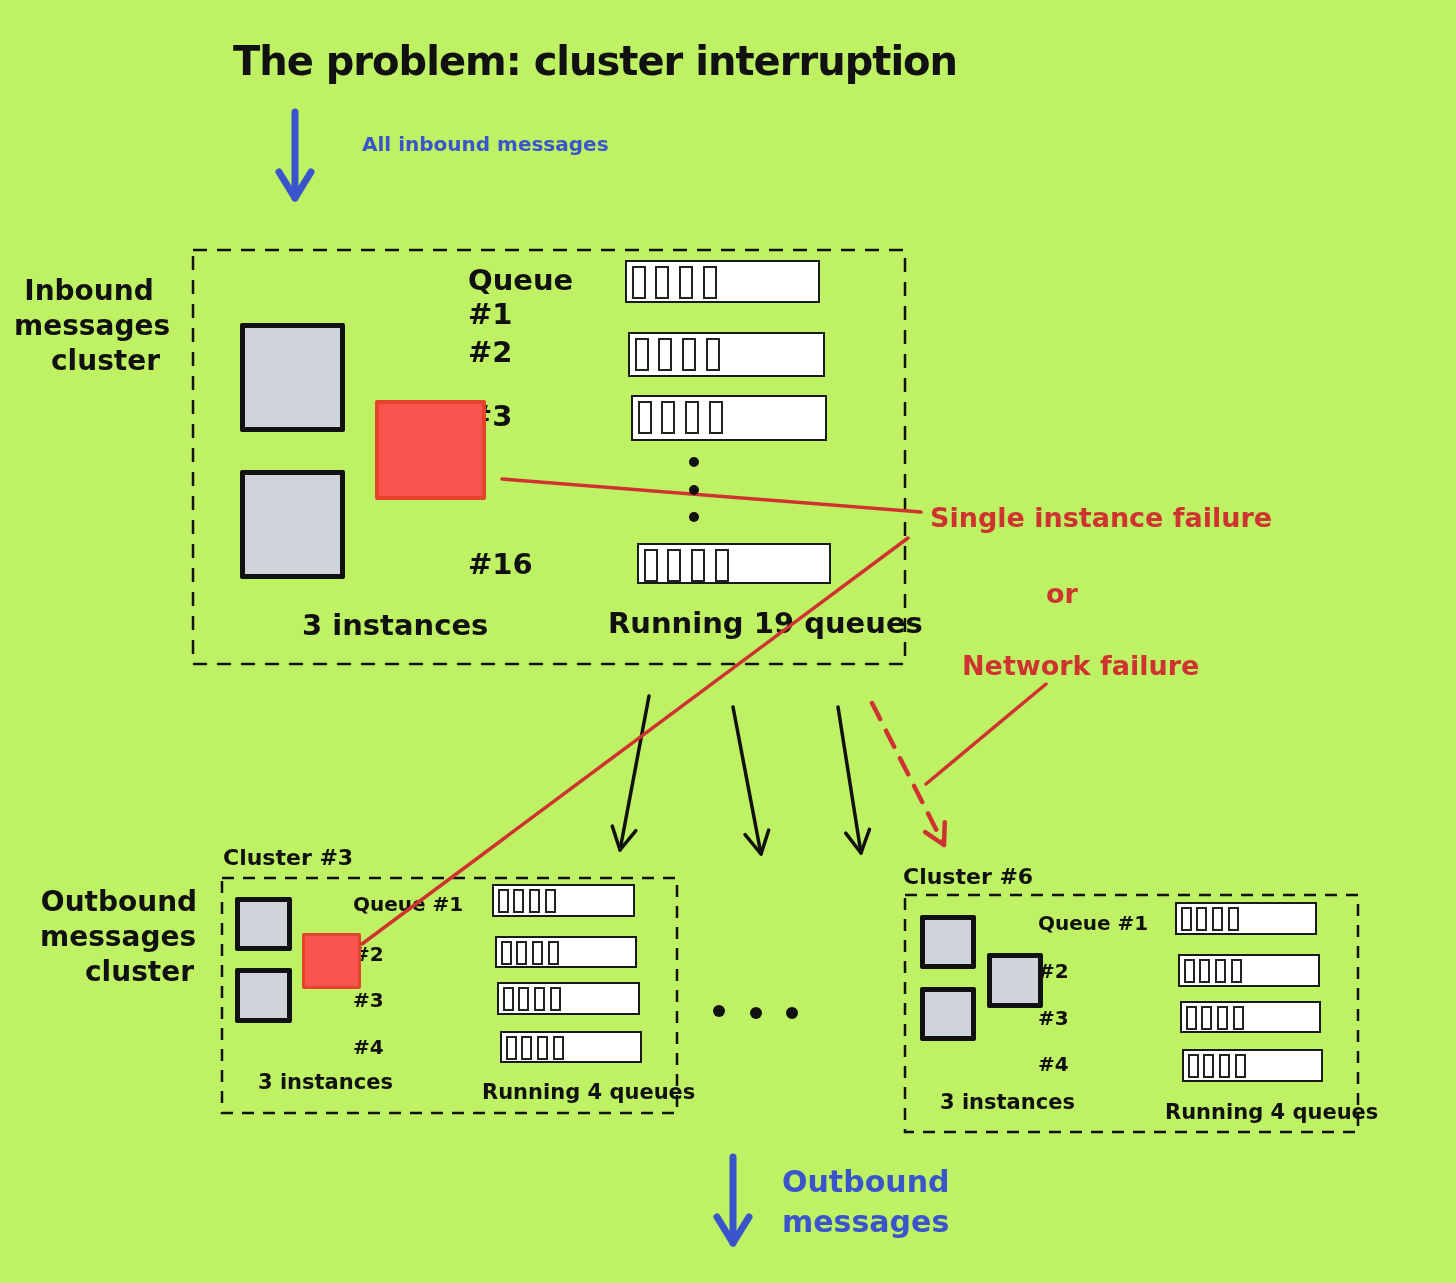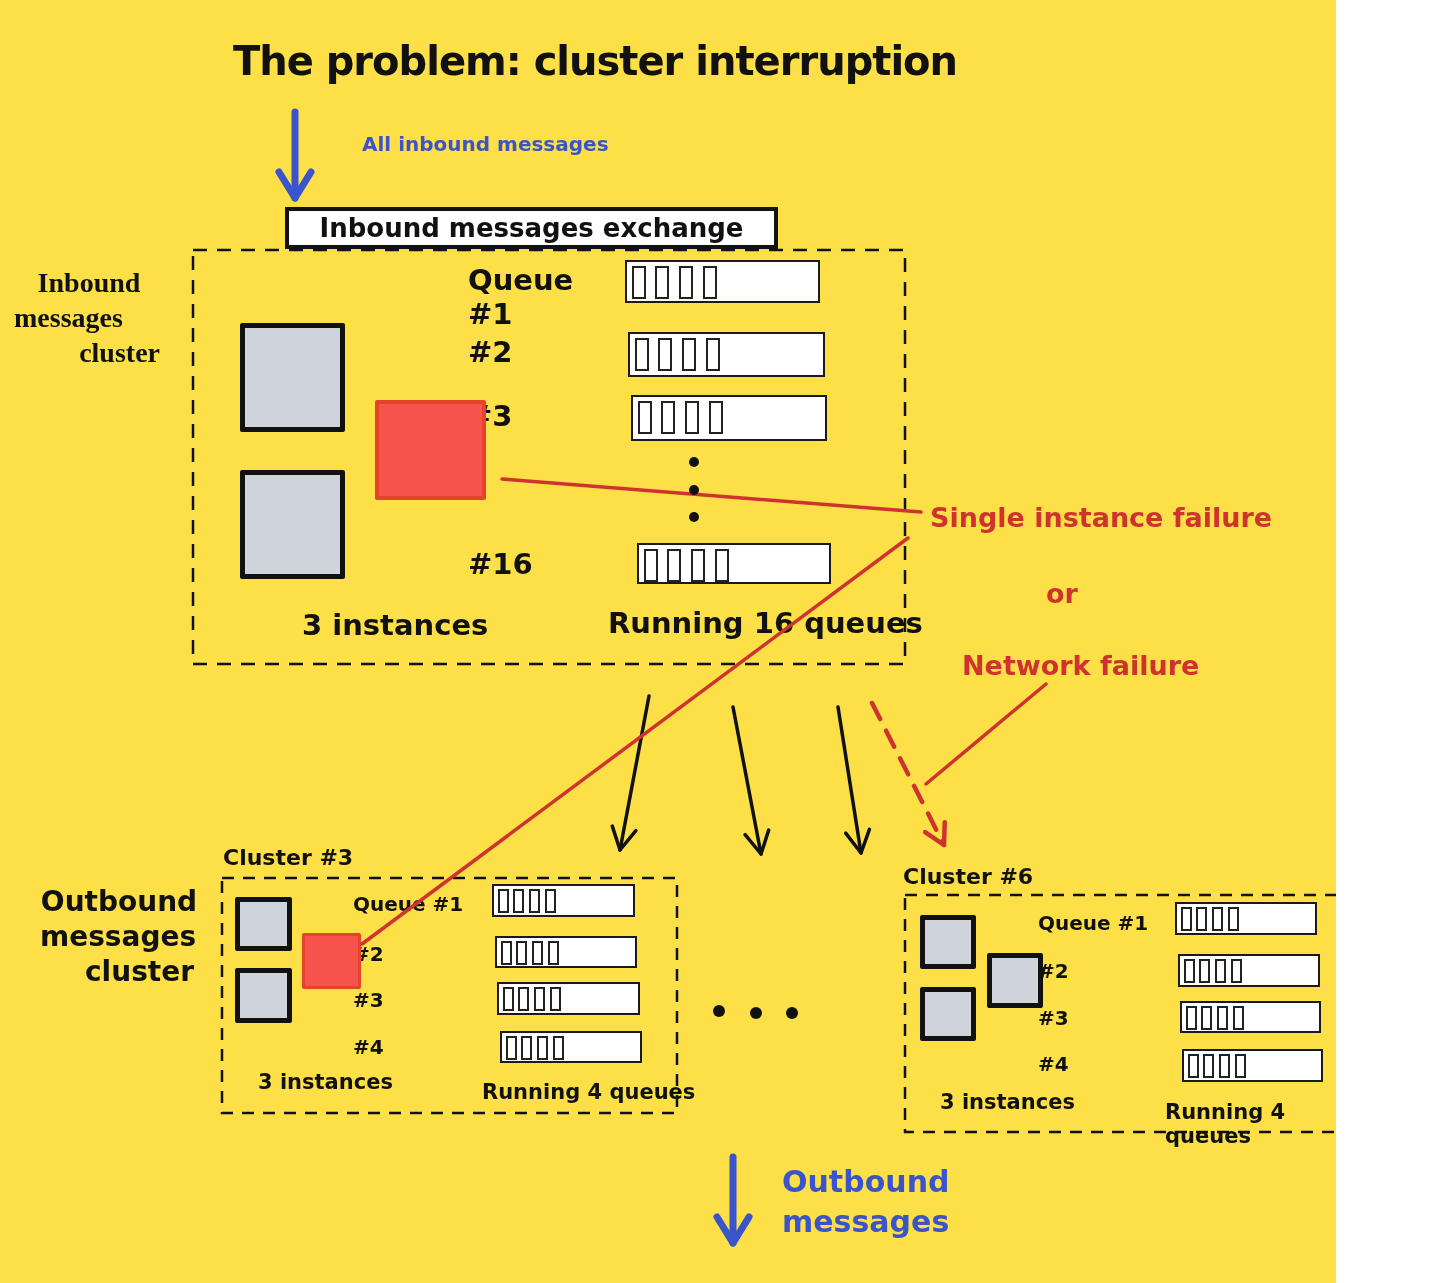--- a/index.html
+++ b/index.html
@@ -1,21 +1,21 @@
 <!DOCTYPE html>
 <html style="--blue: #3a54cc; --red: #cf3330; --red-fill: #f8544e; --red-border: #e5432c; --gray-fill: #cfd4da; --ink: #111111;"><head>
 <meta charset="utf-8">
 <style>
   :root{
     --blue:#3a54cc; --red:#cf3330; --red-fill:#f8544e; --red-border:#e5432c;
     --gray-fill:#cfd4da; --ink:#111111;
   }
   html,body{margin:0;padding:0;background:#ffffff;}
   .canvas{
-    position:relative; width:1336px; height:1283px; background:#fde047; overflow:hidden;
+    position:relative; width:1456px; height:1283px; background:#bef264; overflow:hidden;
     font-family:"DejaVu Sans", sans-serif; color:var(--ink);
   }
   .abs{position:absolute;}
   svg.layer{position:absolute; left:0; top:0; pointer-events:none;}
   .stroke-ink{stroke:var(--ink);}
   .stroke-blue{stroke:var(--blue);}
   .stroke-red{stroke:var(--red);}
   .fill-ink{fill:var(--ink);}
 
   .title{left:200px; top:38px; width:790px; text-align:center; font-size:40px; font-weight:700; letter-spacing:-1px;}
@@ -24,21 +24,21 @@
   .top-flow-label{left:362px; top:132px; font-size:20px;}
   .bottom-flow-label{left:782px; top:1162px; font-size:30px; line-height:40px;}
 
   .exchange-box{
     left:285px; top:207px; width:493px; height:42px; box-sizing:border-box;
     border:4px solid var(--ink); background:#fff; display:flex; align-items:center; justify-content:center;
     font-size:26px; font-weight:600; z-index:2;
   }
 
   .side-label{font-size:28px; font-weight:600; line-height:35px;}
-  .inbound-side{left:14px; top:265px; width:150px;font-family:Liberation Serif, serif;}
+  .inbound-side{left:14px; top:273px; width:150px;}
   .outbound-side{left:40px; top:884px; width:158px;}
   .side-l1{text-align:center;}
   .side-l2{text-align:left;}
   .side-l3{text-align:right; padding-right:4px;}
 
   .instance{box-sizing:border-box; background:var(--gray-fill); border:5px solid var(--ink); border-radius:2px; z-index:1;}
   .instance.failed{background:var(--red-fill); border:4px solid var(--red-border);}
 
   .q-label{font-weight:600; text-align:left;}
   .q-label-lg{width:150px; font-size:29px;}
@@ -66,23 +66,20 @@
   <svg class="layer" width="1456" height="1283">
     <rect x="193" y="250" width="712" height="414" fill="none" class="stroke-ink" stroke-width="2.5" stroke-dasharray="14 10"></rect>
     <rect x="222" y="878" width="455" height="235" fill="none" class="stroke-ink" stroke-width="2.5" stroke-dasharray="12 9"></rect>
     <rect x="905" y="895" width="453" height="237" fill="none" class="stroke-ink" stroke-width="2.5" stroke-dasharray="12 9"></rect>
   </svg>
 
   <div class="abs title">The problem: cluster interruption</div>
 
   <div class="abs blue-label top-flow-label">All inbound messages</div>
 
-  <div class="abs exchange-box">
-    <span>Inbound messages exchange</span>
-  </div>
 
   <div class="abs side-label inbound-side">
     <div class="side-l1">Inbound</div>
     <div class="side-l2">messages</div>
     <div class="side-l3">cluster</div>
   </div>
 
   <div class="abs instance" style="left:240px; top:323px; width:105px; height:109px;"></div>
   <div class="abs instance" style="left:240px; top:470px; width:105px; height:109px;"></div>
   <div class="abs instance failed" style="left:375px; top:400px; width:111px; height:100px;"></div>
@@ -113,21 +110,21 @@
 
   <div class="abs q-label q-label-lg" style="left:468px; top:547px;">#16</div>
   <div class="abs q-box q-lg" style="left:637px; top:543px; width:194px; height:41px;">
     <span class="q-cell"></span>
       <span class="q-cell"></span>
       <span class="q-cell"></span>
       <span class="q-cell"></span>
   </div>
 
   <div class="abs count-label-lg" style="left:302px; top:608px;">3 instances</div>
-  <div class="abs count-label-lg" style="left:608px; top:606px;">Running 16 queues</div>
+  <div class="abs count-label-lg" style="left:608px; top:606px;">Running 19 queues</div>
 
   <div class="abs red-note" style="left:930px; top:502px; font-size:27px;">Single instance failure</div>
   <div class="abs red-note" style="left:1046px; top:578px; font-size:27px;">or</div>
   <div class="abs red-note" style="left:962px; top:650px; font-size:27px;">Network failure</div>
 
   <div class="abs side-label outbound-side">
     <div class="side-l1">Outbound</div>
     <div class="side-l2">messages</div>
     <div class="side-l3">cluster</div>
   </div>

